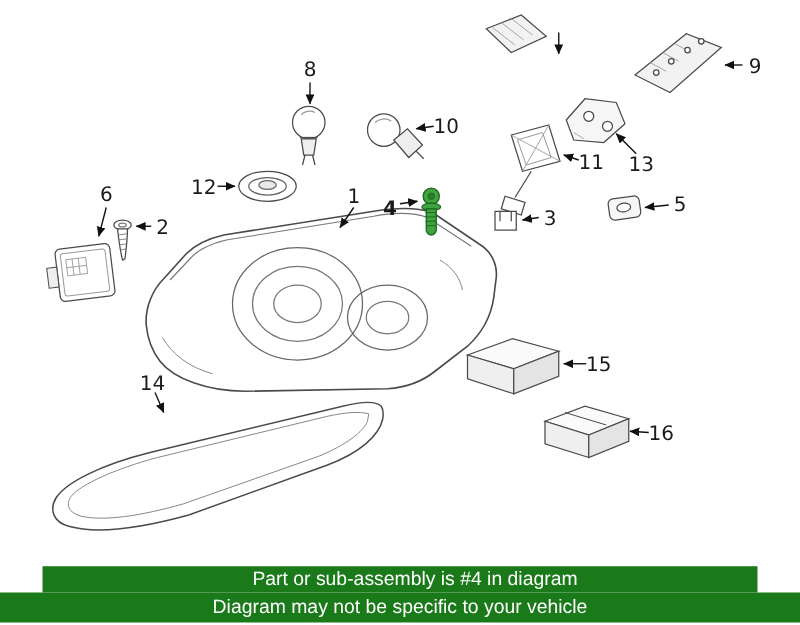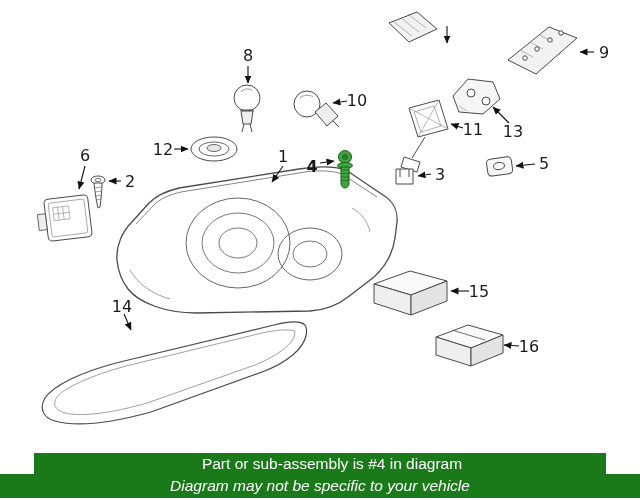--- a/index.html
+++ b/index.html
@@ -5,21 +5,21 @@
   html,body{margin:0;padding:0;background:#fff;}
   .stage{position:relative;width:640px;height:500px;background:#fff;overflow:hidden;
          font-family:"Liberation Sans",sans-serif;}
   .diagram-svg{position:absolute;top:0;left:0;}
   .part-label{font-family:"DejaVu Sans",sans-serif;font-size:16px;fill:#1a1a1a;text-anchor:middle;}
   .part-label.hl{font-weight:bold;}
   .ld{stroke:#111;stroke-width:1.1;}
   .banners{position:absolute;left:0;right:0;bottom:2px;}
   .banner{background:#1a7a1a;color:#ffffff;text-align:center;font-size:15.5px;}
   .banner-1{margin:0 34px;height:21px;line-height:21px;padding-left:24px;}
-  .banner-2{height:24px;line-height:24px;font-style:italic;}
+  .banner-2{height:24px;line-height:24px;}
 </style>
 </head>
 <body>
 
 <div class="stage">
 
   <svg class="diagram-svg" width="640" height="450" viewBox="0 0 640 450">
     <defs>
       <marker id="ah" markerWidth="9" markerHeight="8" refX="7.5" refY="3.5" orient="auto" markerUnits="userSpaceOnUse">
         <path d="M0,0 L8,3.5 L0,7 Z" fill="#111"></path>

